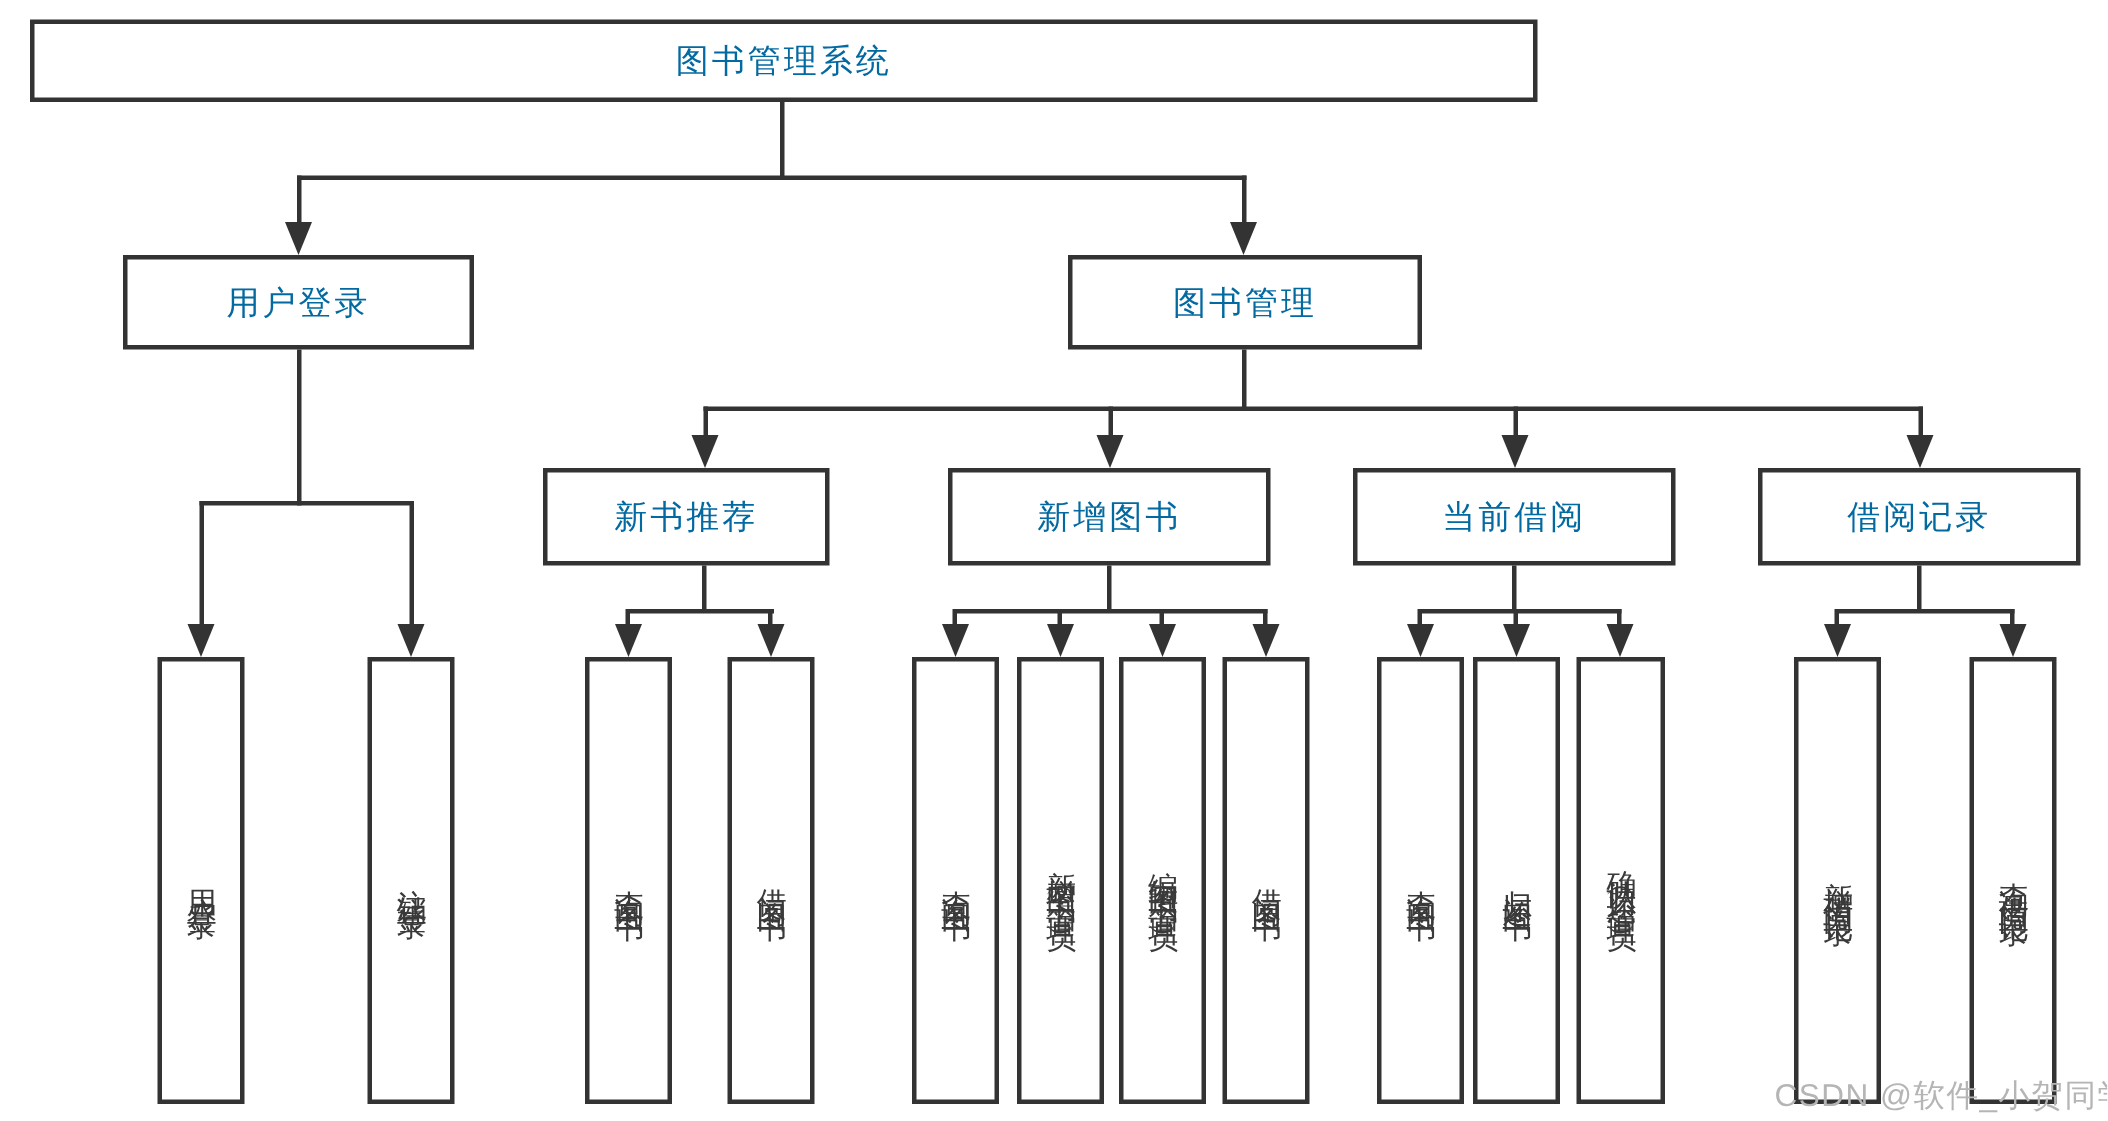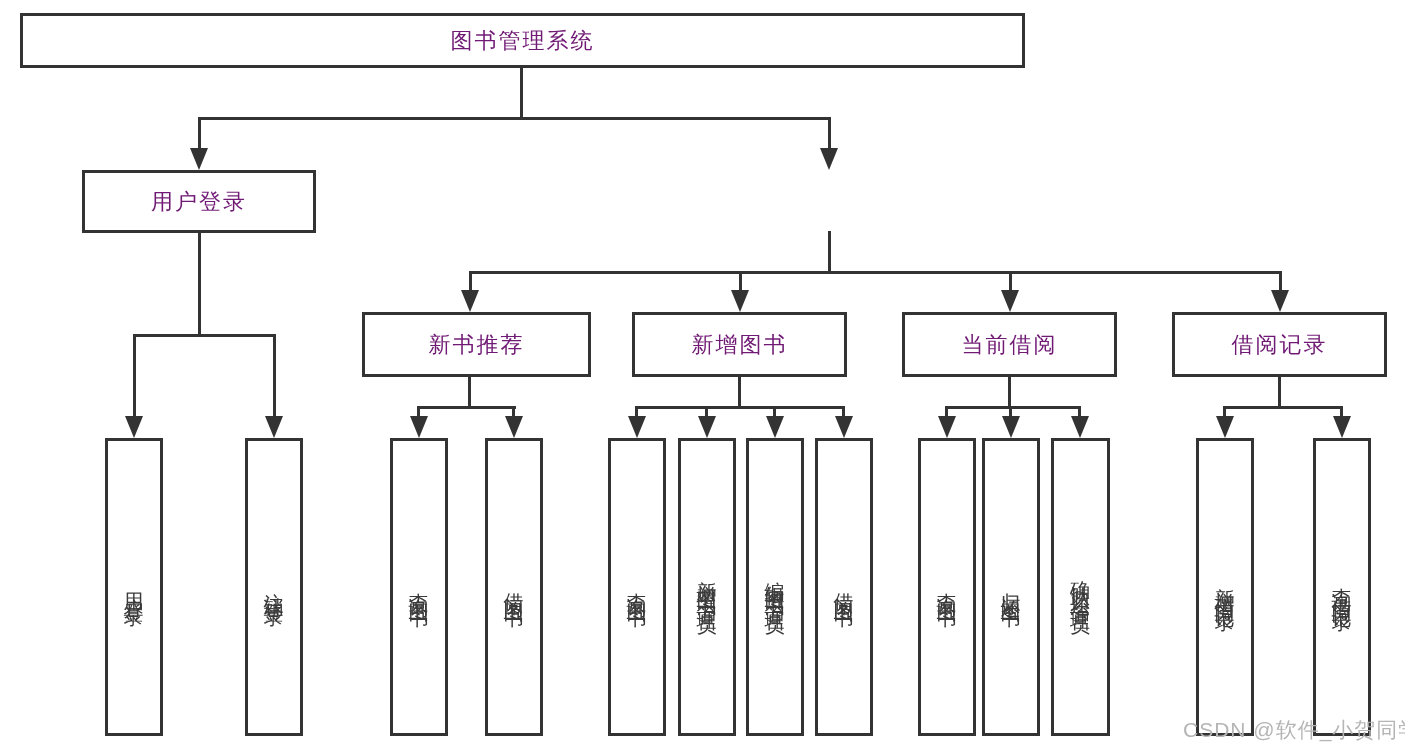--- a/index.html
+++ b/index.html
@@ -3,21 +3,21 @@
 <meta charset="utf-8">
 <style>
   html,body{margin:0;padding:0;background:#ffffff;}
   .canvas{
     position:relative;width:1405px;height:747px;background:#ffffff;
     font-family:"Liberation Sans",sans-serif;color:#333333;overflow:hidden;
   }
   .box{
     position:absolute;box-sizing:border-box;border:3px solid #333333;background:#ffffff;
     display:flex;align-items:center;justify-content:center;
-    font-size:22px;letter-spacing:2px;color:#701a75;z-index:2;
+    font-size:22px;letter-spacing:2px;color:#0369a1;z-index:2;
   }
   .vbox{
     position:absolute;box-sizing:border-box;border:3px solid #333333;background:#ffffff;
     display:flex;align-items:center;justify-content:center;z-index:2;
   }
   .vtext{
     writing-mode:vertical-rl;text-orientation:mixed;
     font-size:20px;letter-spacing:5px;color:#3a3a3a;line-height:1;white-space:nowrap;
   }
   .hl{position:absolute;height:3px;background:#333333;z-index:1;}
@@ -44,40 +44,43 @@
   <div class="vl" style="left:520px;top:66px;height:53px;"></div>
   <div class="hl" style="left:198px;top:117px;width:633px;"></div>
   <div class="vl" style="left:198px;top:117px;height:34px;"></div>
   <div class="vl" style="left:828px;top:117px;height:34px;"></div>
   <div class="arr" style="left:190px;top:148px;"></div>
   <div class="arr" style="left:820px;top:148px;"></div>
 
   <div class="box" style="left:82px;top:170px;width:234px;height:63px;">
     <span>用户登录</span>
   </div>
+  <div class="box" style="left:712px;top:170px;width:236px;height:63px;">
+    <span>图书管理</span>
+  </div>
 
   <div class="vl" style="left:198px;top:231px;height:106px;"></div>
   <div class="hl" style="left:133px;top:334px;width:143px;"></div>
   <div class="vl" style="left:133px;top:334px;height:84px;"></div>
   <div class="vl" style="left:273px;top:334px;height:84px;"></div>
   <div class="arr" style="left:125px;top:416px;"></div>
   <div class="arr" style="left:265px;top:416px;"></div>
 
   <div class="vl" style="left:828px;top:231px;height:42px;"></div>
   <div class="hl" style="left:469px;top:271px;width:813px;"></div>
   <div class="vl" style="left:469px;top:271px;height:21px;"></div>
   <div class="vl" style="left:739px;top:271px;height:21px;"></div>
   <div class="vl" style="left:1009px;top:271px;height:21px;"></div>
   <div class="vl" style="left:1279px;top:271px;height:21px;"></div>
   <div class="arr" style="left:461px;top:290px;"></div>
   <div class="arr" style="left:731px;top:290px;"></div>
   <div class="arr" style="left:1001px;top:290px;"></div>
   <div class="arr" style="left:1271px;top:290px;"></div>
 
-  <div class="box" style="left:362px;top:312px;width:229px;height:65px;">
+  <div class="box" style="left:362px;top:312px;width:191px;height:65px;">
     <span>新书推荐</span>
   </div>
   <div class="box" style="left:632px;top:312px;width:215px;height:65px;">
     <span>新增图书</span>
   </div>
   <div class="box" style="left:1172px;top:312px;width:215px;height:65px;">
     <span>借阅记录</span>
   </div>
   <div class="box" style="left:902px;top:312px;width:215px;height:65px;">
     <span>当前借阅</span>

